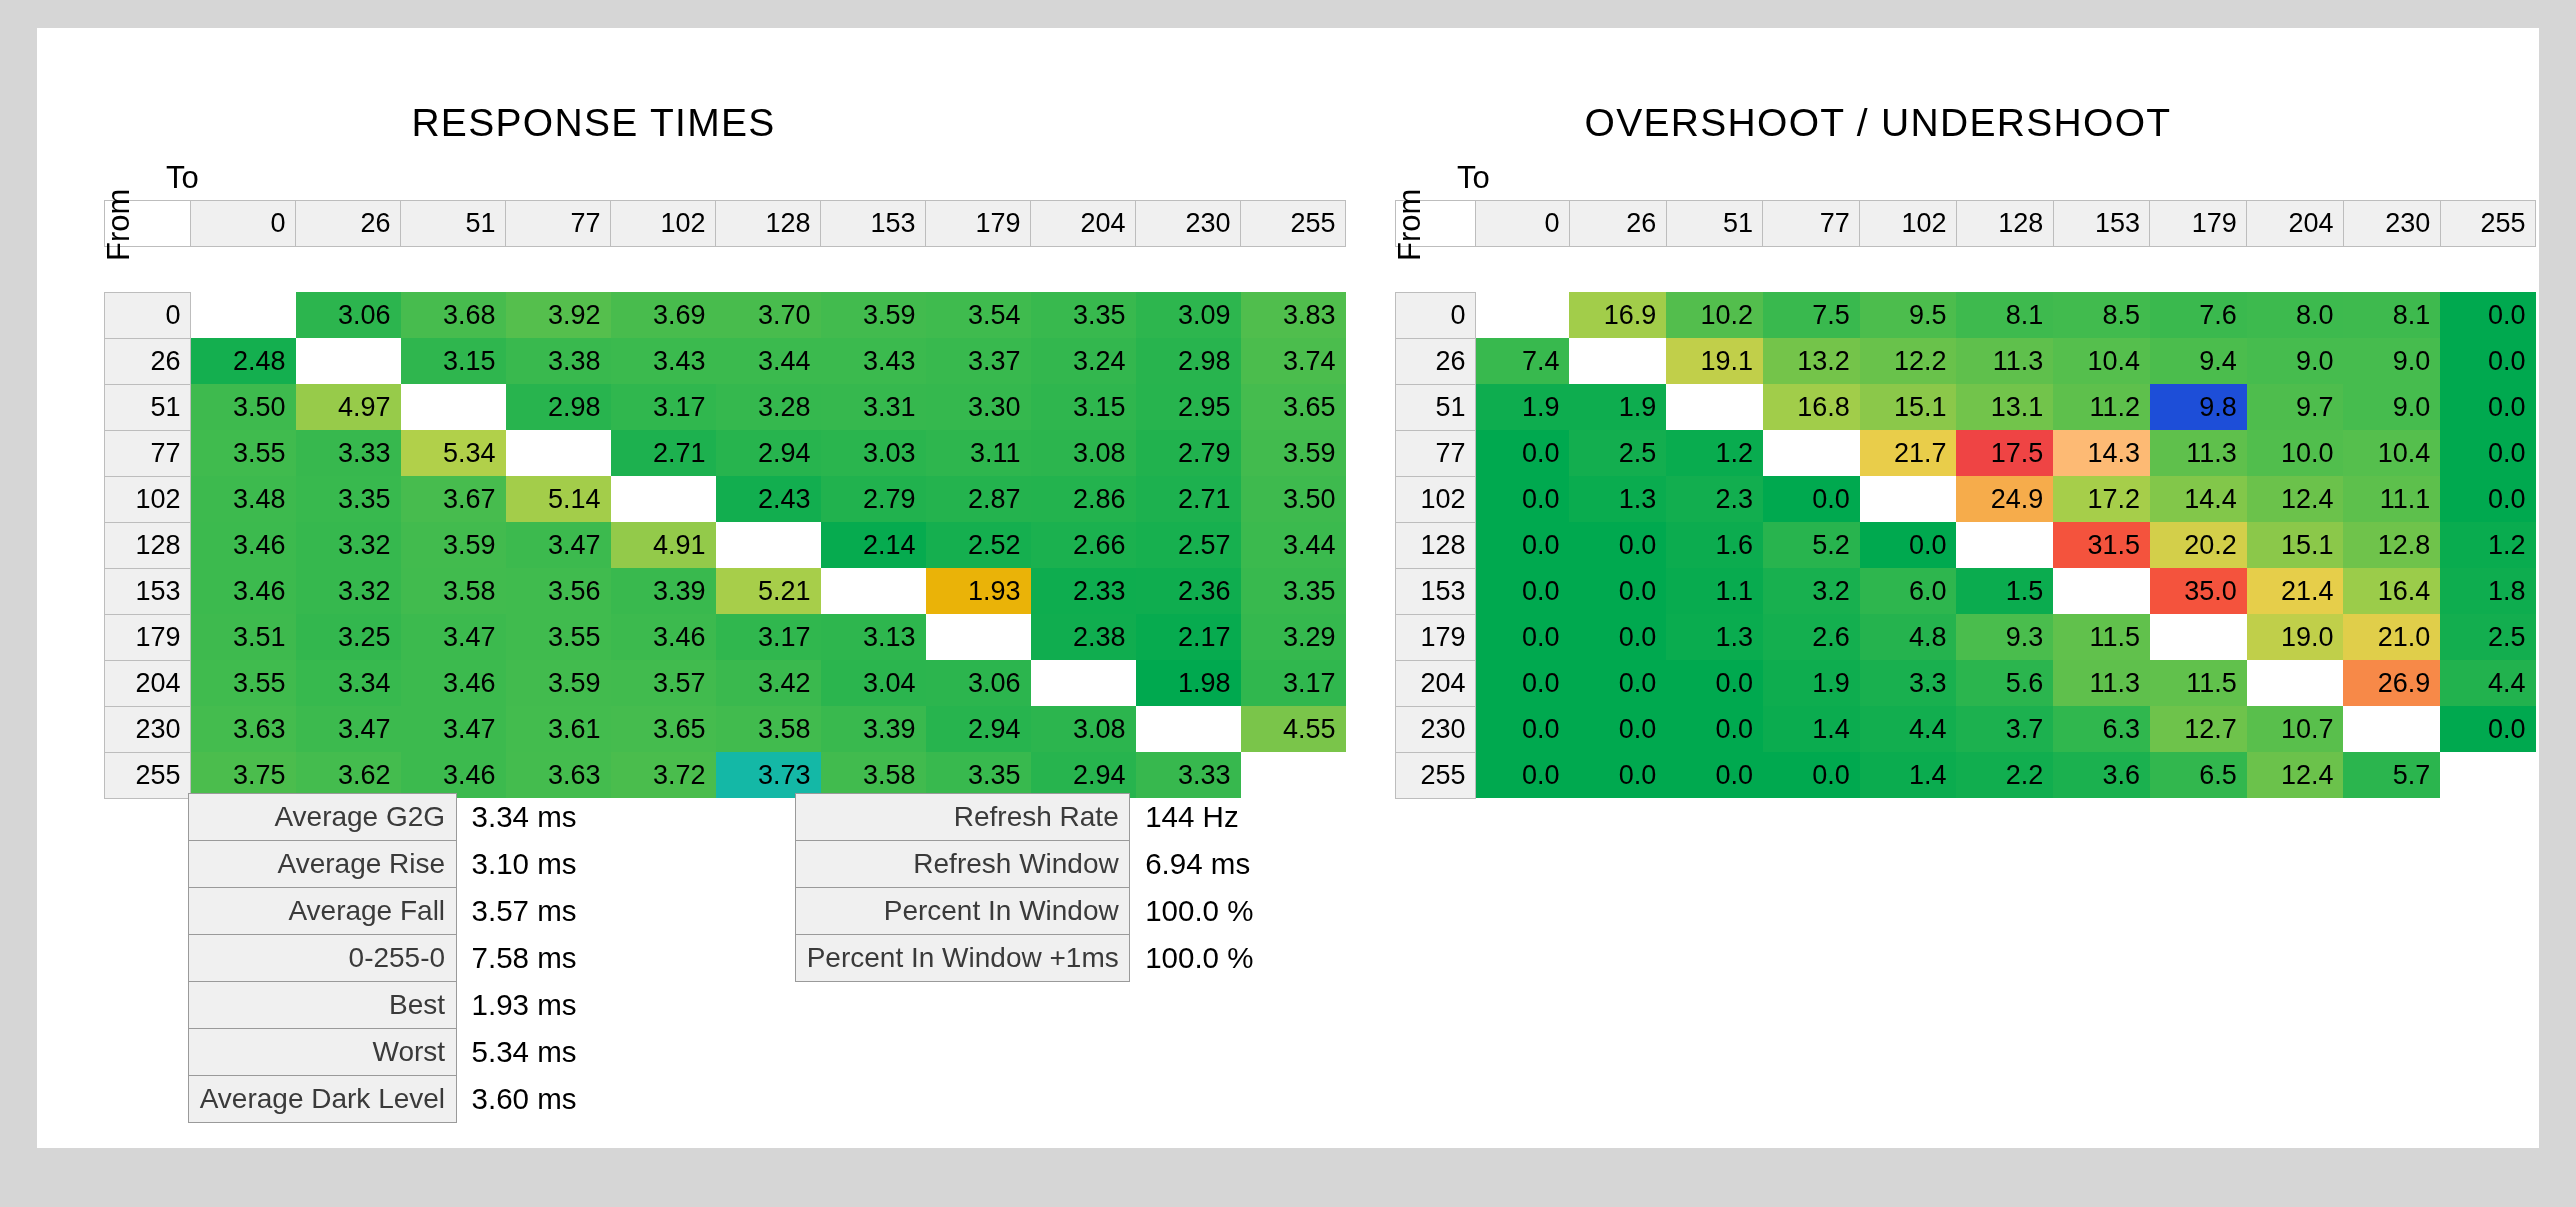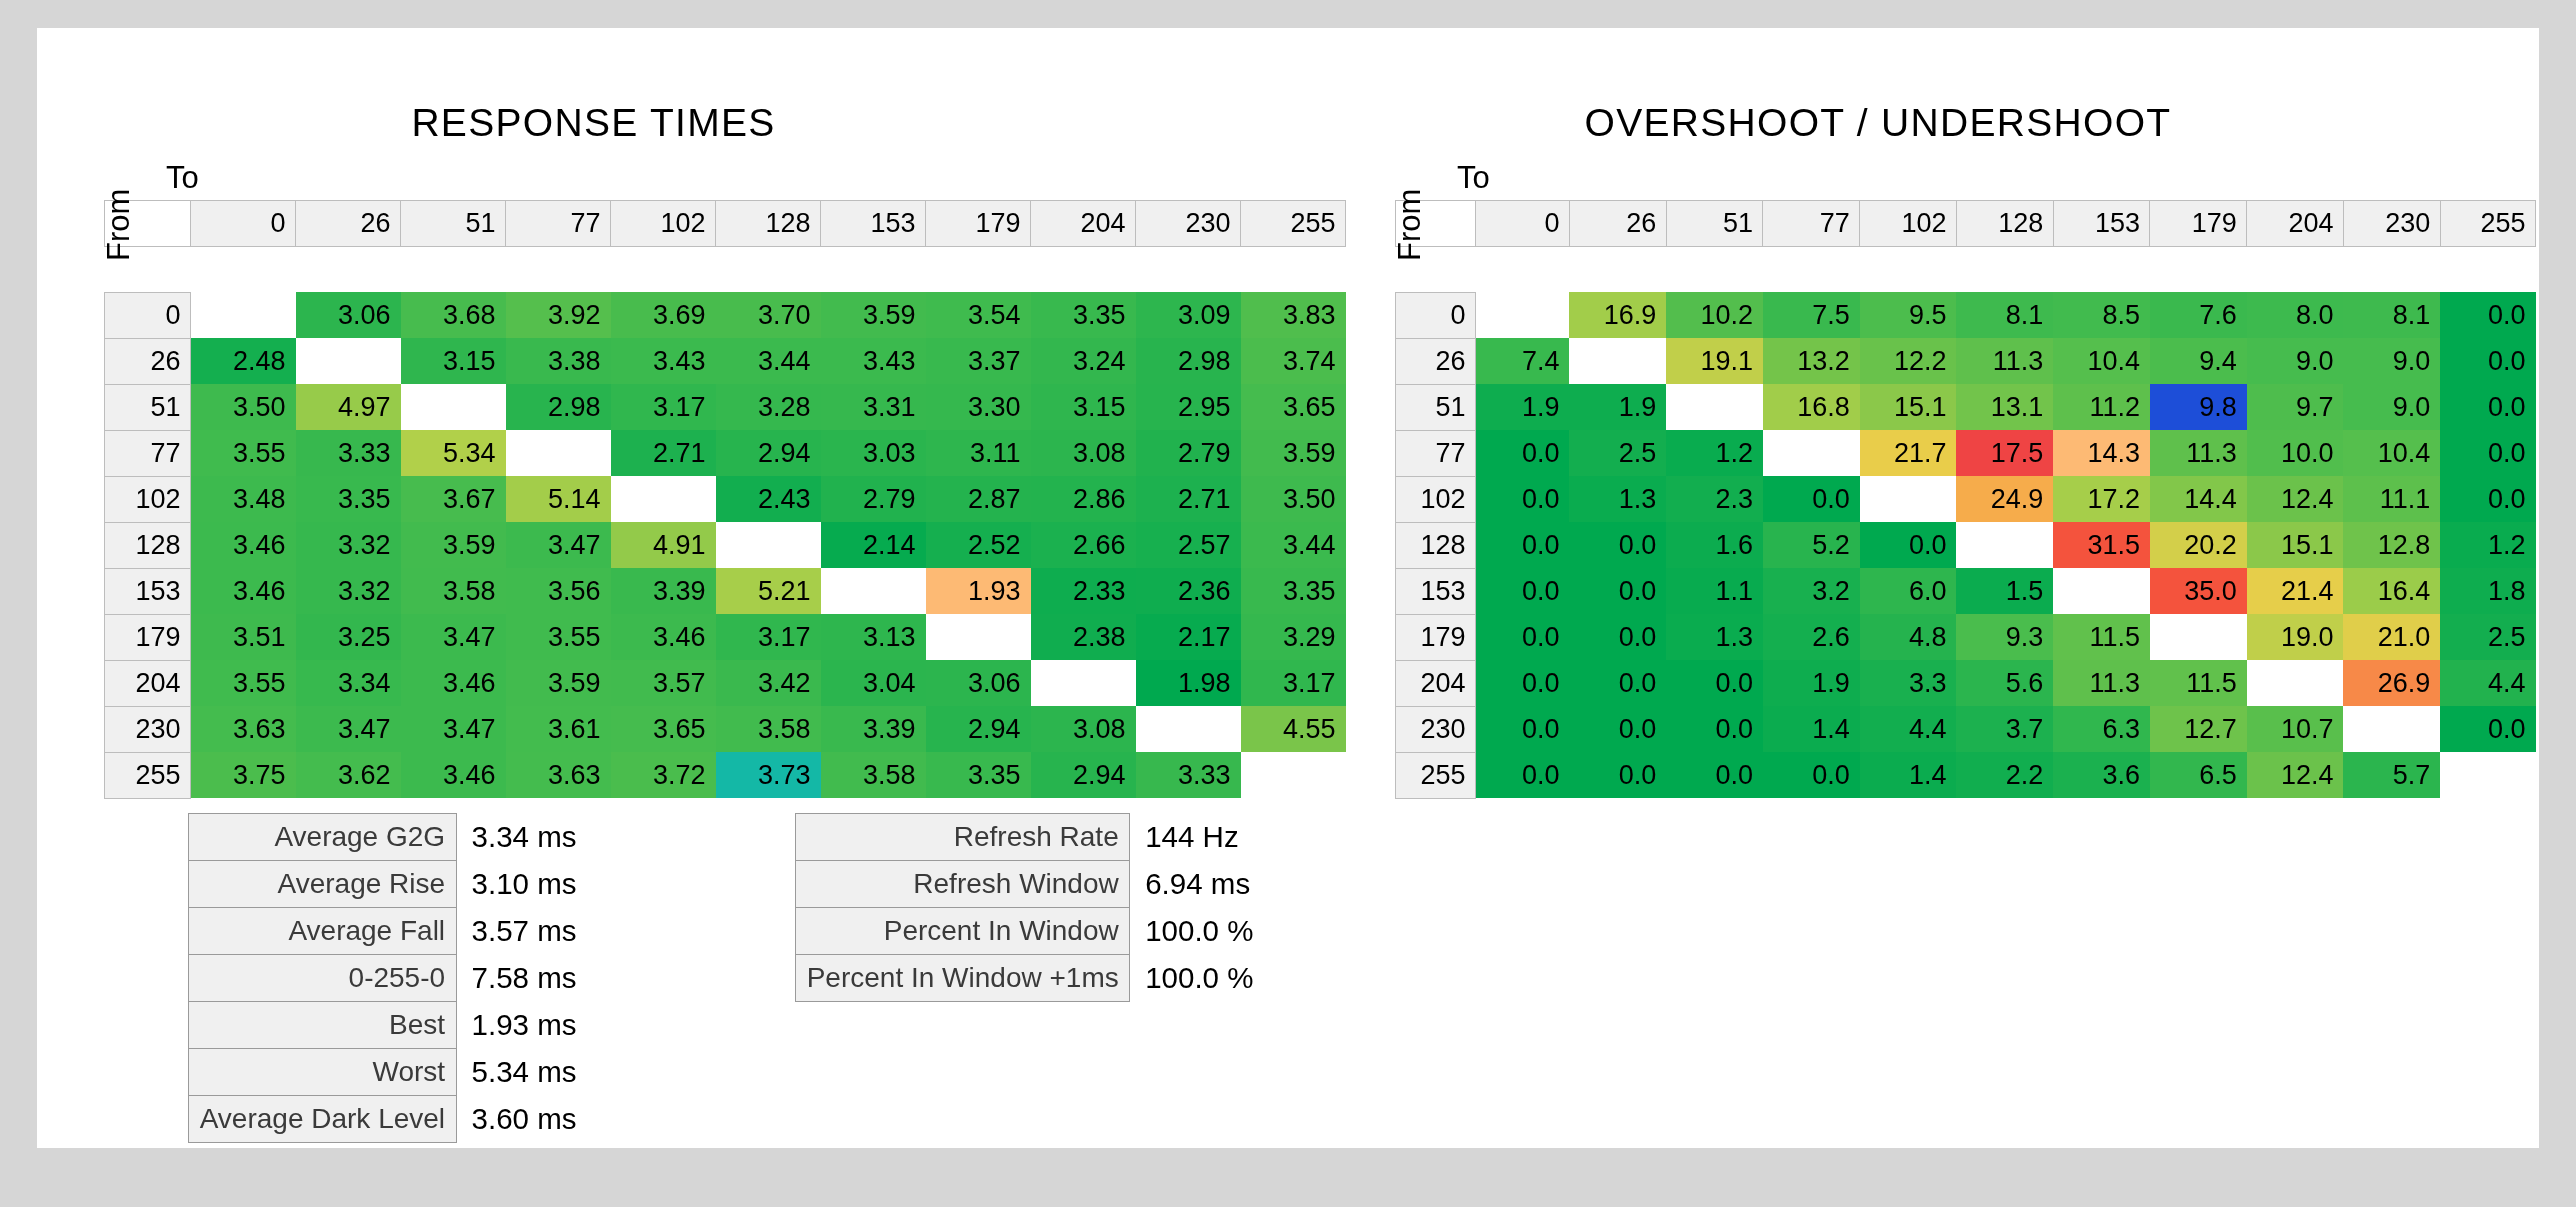--- a/index.html
+++ b/index.html
@@ -87,21 +87,21 @@
   table.heat td.blank { background: #ffffff; border-color: transparent; }
 
   
   tr.headrow th.colhead { border-bottom: 1.3px solid #bdbdbd; }
   table.heat { margin-top: 0; }
   .hdr-gap { height: 9.4px; }
   .hdr-gap td { border: none !important; height: 9.4px; background: transparent; }
 
   
   .stats { position: absolute; }
-  .stats table { border-collapse: collapse; margin-top: 20px; }
+  .stats table { border-collapse: collapse; }
   .stats td {
     font-size: 28px;
     color: #3a3a3a;
     height: 47px;
     padding: 0 10.7px;
     white-space: nowrap;
   }
   .stats td.label {
     background: #f0f0f0;
     border: 1.3px solid #9a9a9a;
@@ -234,21 +234,21 @@
             </tr>
             <tr>
               <th class="rowhead pad">153</th>
               <td class="cell pad" style="background:rgb(60,186,78)">3.46</td>
               <td class="cell pad" style="background:rgb(54,184,78)">3.32</td>
               <td class="cell pad" style="background:rgb(65,187,78)">3.58</td>
               <td class="cell pad" style="background:rgb(64,187,78)">3.56</td>
               <td class="cell pad" style="background:rgb(57,185,78)">3.39</td>
               <td class="cell pad" style="background:rgb(167,206,74)">5.21</td>
               <td class="cell blank"></td>
-              <td class="cell pad" style="background:#fdba74">1.93</td>
+              <td class="cell pad" style="background:#eab308">1.93</td>
               <td class="cell pad" style="background:rgb(14,173,79)">2.33</td>
               <td class="cell pad" style="background:rgb(15,173,79)">2.36</td>
               <td class="cell pad" style="background:rgb(56,185,78)">3.35</td>
             </tr>
             <tr>
               <th class="rowhead pad">179</th>
               <td class="cell pad" style="background:rgb(62,186,78)">3.51</td>
               <td class="cell pad" style="background:rgb(51,183,78)">3.25</td>
               <td class="cell pad" style="background:rgb(60,186,78)">3.47</td>
               <td class="cell pad" style="background:rgb(64,187,78)">3.55</td>

